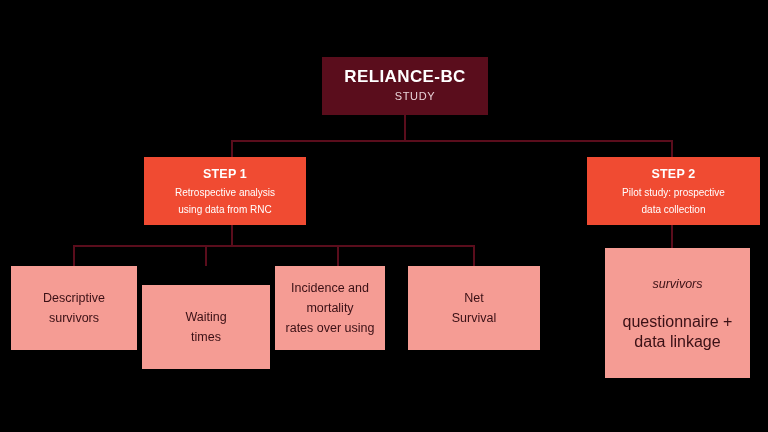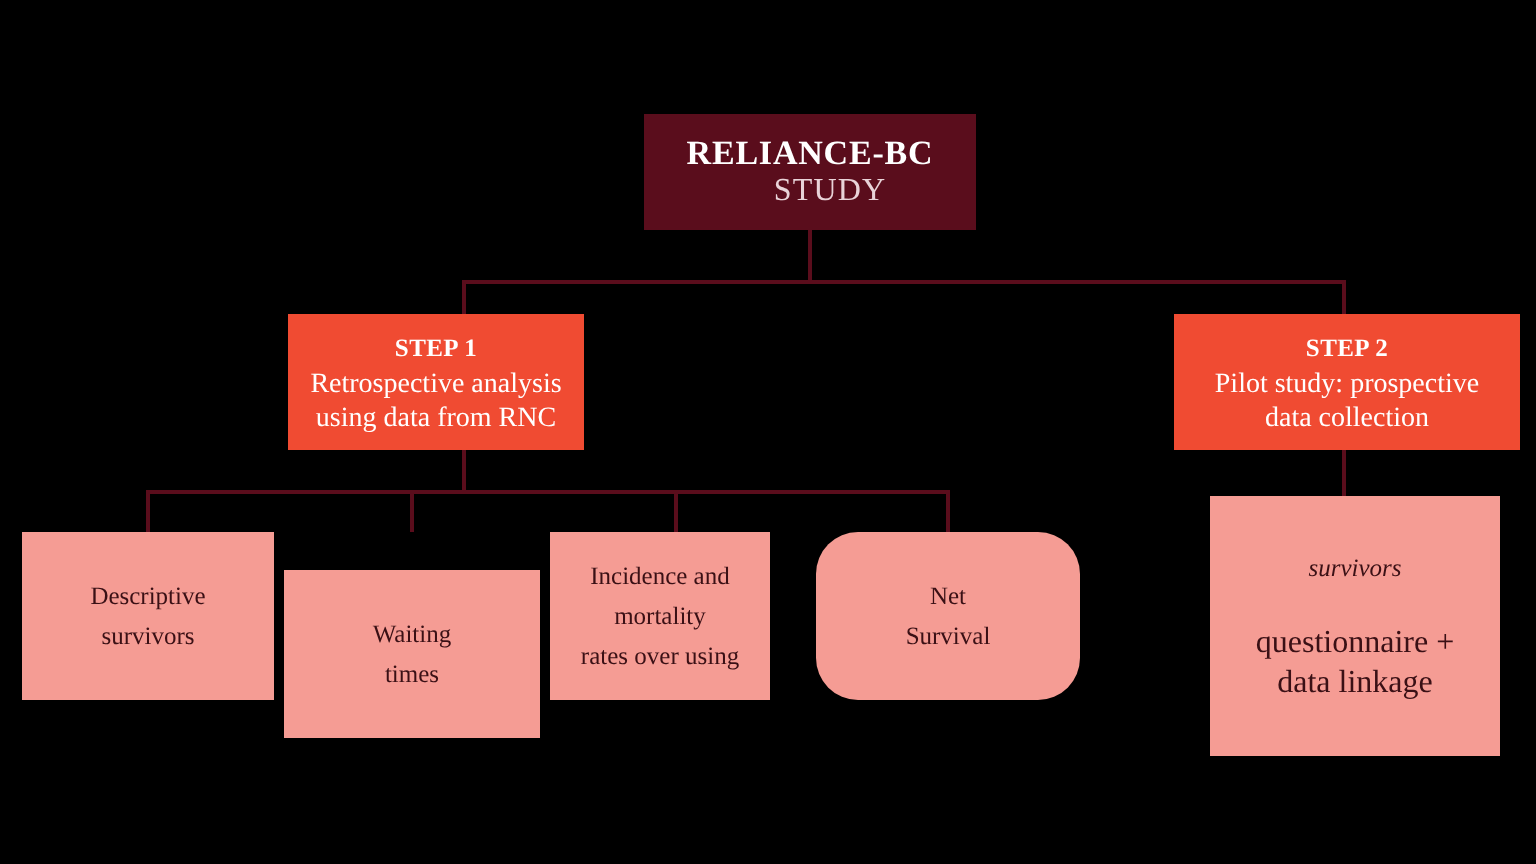--- a/index.html
+++ b/index.html
@@ -6,21 +6,21 @@
     margin: 0;
     padding: 0;
     background: #000000;
   }
   #canvas {
     position: relative;
     width: 768px;
     height: 432px;
     background: #000000;
     overflow: hidden;
-    font-family: Liberation Serif, serif;
+    font-family: Liberation Sans, sans-serif;
   }
 
   
   .line {
     position: absolute;
     background: #5A0D1C;
   }
 
   
   .box {
@@ -44,63 +44,63 @@
   }
   #title-box .t-main {
     color: #FFFFFF;
     font-size: 17px;
     font-weight: bold;
     letter-spacing: 0.4px;
     line-height: 20px;
   }
   #title-box .t-sub {
     color: #E9D3D8;
-    font-size: 16px;
+    font-size: 11px;
     font-weight: normal;
     letter-spacing: 0.6px;
     line-height: 18px;
     margin-left: 20px;
   }
 
   
   .step-box {
     background: #F04B32;
     padding: 6px 8px;
   }
   .step-box .s-head {
     color: #FFFFFF;
     font-size: 12.5px;
     font-weight: bold;
     line-height: 19px;
     letter-spacing: 0.2px;
   }
   .step-box .s-line {
     color: #FFFFFF;
-    font-size: 14px;
+    font-size: 10px;
     font-weight: normal;
     line-height: 17px;
   }
-  #step1-box { left: 144px; top: 157px; width: 148px; height: 68px; }
+  #step1-box { left: 144px; top: 157px; width: 162px; height: 68px; }
   #step2-box { left: 587px; top: 157px; width: 173px; height: 68px; }
 
   
   .leaf-box {
     background: #F59C94;
     padding: 4px 6px;
   }
   .leaf-box .l-line {
     color: #3A1015;
     font-size: 12.5px;
     line-height: 20px;
     font-weight: normal;
   }
   #leaf-1 { left: 11px;  top: 266px; width: 126px; height: 84px; }
   #leaf-2 { left: 142px; top: 266px; width: 128px; height: 84px; margin-top: 19px; }
   #leaf-3 { left: 275px; top: 266px; width: 110px; height: 84px; }
-  #leaf-4 { left: 408px; top: 266px; width: 132px; height: 84px; border-radius: 21px; }
+  #leaf-4 { left: 408px; top: 266px; width: 132px; height: 84px; }
 
   #leaf-5 {
     left: 605px;
     top: 248px;
     width: 145px;
     height: 130px;
     background: #F59C94;
     padding: 6px 6px;
   }
   #leaf-5 .l-italic {

